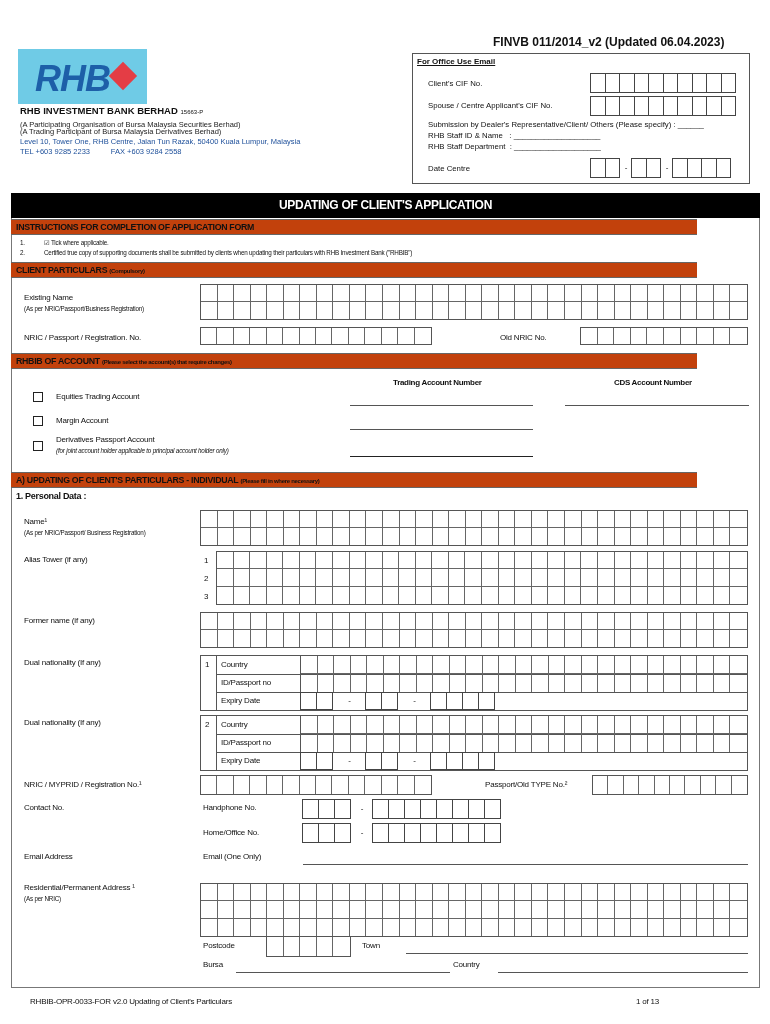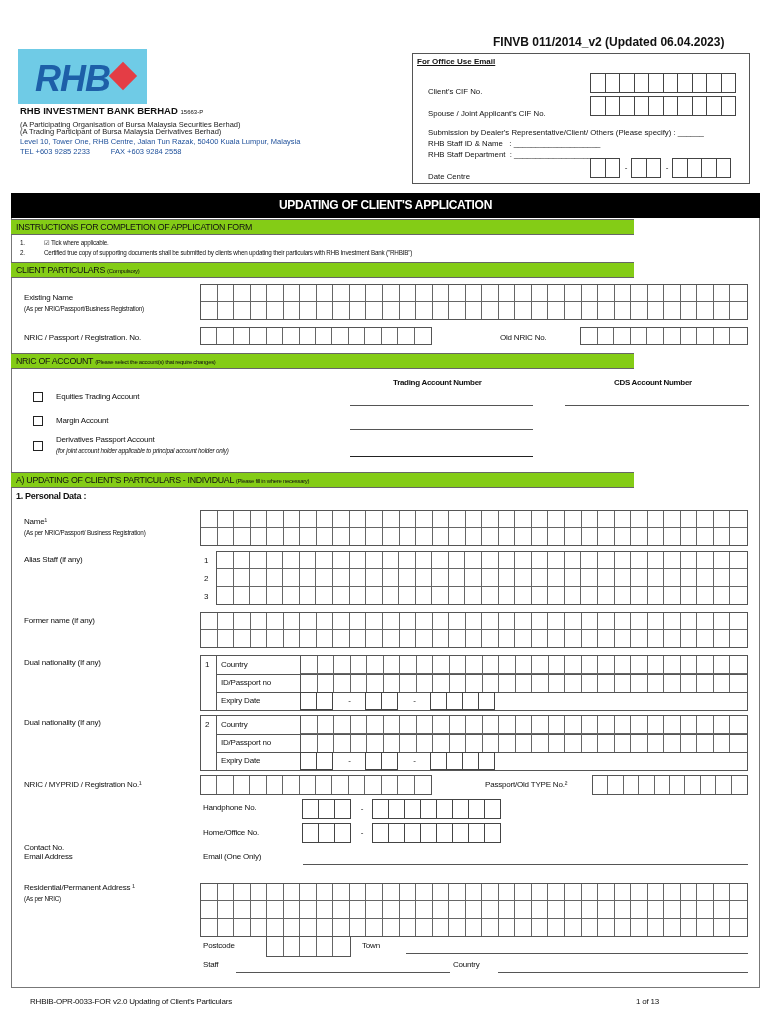--- a/index.html
+++ b/index.html
@@ -9,28 +9,28 @@
   .logo { left: 18px; top: 49px; width: 129px; height: 55px; background: #6fcbe6; }
   .logo-text { left: 35px; top: 58px; font-family: "Liberation Sans", sans-serif; font-weight: bold; font-style: italic; font-size: 36px; color: #1d5fa8; letter-spacing: -1px; }
   .logo-diamond { left: 113px; top: 66px; width: 20px; height: 20px; background: #e43d45; transform: rotate(45deg); }
   .bank-name { left: 20px; top: 105px; font-size: 9.5px; font-weight: bold; }
   .bank-name small { font-size: 6px; font-weight: normal; }
   .bank-line { left: 20px; font-size: 7.5px; color: #222; }
   .bank-line.blue { color: #1d4f9a; }
   .form-code { left: 493px; top: 35px; font-size: 12px; font-weight: bold; }
   .office-box { left: 412px; top: 53px; width: 338px; height: 131px; border: 1px solid #555; }
   .office-title { left: 4px; top: 3px; font-size: 8px; font-weight: bold; text-decoration: underline; }
-  .office-label { font-size: 7.8px; left: 15px; margin-top: 8px; }
+  .office-label { font-size: 7.8px; left: 15px; }
   .cellrow { display: flex; position: absolute; }
   .cell { width: 15.5px; height: 20px; border: 1px solid #444; margin-left: -1px; background: #fff; }
   .dash { width: 12px; text-align: center; font-size: 8px; line-height: 20px; }
   
   .frame { left: 11px; top: 193px; width: 749px; height: 795px; border: 1.5px solid #777; }
   .title-bar { left: 11px; top: 193px; width: 749px; height: 25px; background: #000; color: #fff; font-weight: bold; font-size: 12px; text-align: center; line-height: 25px; letter-spacing: -0.3px; }
-  .grey-bar { left: 11px; width: 623px; height: 16px; background: #84cc16; border-top: 1px solid #666; border-bottom: 1px solid #666; font-weight: normal; font-size: 8.8px; line-height: 15px; padding-left: 5px; letter-spacing: -0.3px; }
+  .grey-bar { left: 11px; width: 686px; height: 16px; background: #c2410c; border-top: 1px solid #666; border-bottom: 1px solid #666; font-weight: bold; font-size: 8.8px; line-height: 15px; padding-left: 5px; letter-spacing: -0.3px; }
   .grey-bar small { font-size: 6px; }
   .txt { font-size: 8px; letter-spacing: -0.2px; }
   .sub { font-size: 6.3px; letter-spacing: -0.2px; }
   .hd { font-size: 8px; font-weight: bold; letter-spacing: -0.3px; }
   .checkbox { width: 10px; height: 10px; border: 1.4px solid #222; background: #fff; }
   .uline { border-bottom: 1px solid #555; height: 1px; }
   .grid { position: absolute; display: grid; border: 1px solid #555; }
   .grid > div { border-right: 1px solid #666; border-bottom: 1px solid #666; }
   .footer { font-size: 8px; letter-spacing: -0.2px; }
 </style>
@@ -56,21 +56,21 @@
       <div class="cell"></div>
       <div class="cell"></div>
       <div class="cell"></div>
       <div class="cell"></div>
       <div class="cell"></div>
       <div class="cell"></div>
       <div class="cell"></div>
       <div class="cell"></div>
       <div class="cell"></div>
   </div>
-  <div class="abs office-label" style="top:47px">Spouse / Joint Applicant's CIF No.</div>
+  <div class="abs office-label" style="top:47px">Spouse / Centre Applicant's CIF No.</div>
   <div class="cellrow" style="left:178px; top:42px;">
     <div class="cell"></div>
       <div class="cell"></div>
       <div class="cell"></div>
       <div class="cell"></div>
       <div class="cell"></div>
       <div class="cell"></div>
       <div class="cell"></div>
       <div class="cell"></div>
       <div class="cell"></div>
@@ -200,21 +200,21 @@
     <div style="border-bottom: none;"></div>
     <div style="border-bottom: none;"></div>
     <div style="border-bottom: none;"></div>
     <div style="border-bottom: none;"></div>
     <div style="border-bottom: none;"></div>
     <div style="border-bottom: none;"></div>
     <div style="border-bottom: none;"></div>
     <div style="border-right: none; border-bottom: none;"></div>
   </div>
 
-<div class="abs grey-bar" style="top:353px"><span>NRIC OF ACCOUNT</span> <small>(Please select the account(s) that require changes)</small></div>
+<div class="abs grey-bar" style="top:353px"><span>RHBIB OF ACCOUNT</span> <small>(Please select the account(s) that require changes)</small></div>
 
 <div class="abs hd" style="left:393px; top:378px">Trading Account Number</div>
 <div class="abs hd" style="left:614px; top:378px">CDS Account Number</div>
 
 <div class="abs checkbox" style="left:33px; top:392px"></div>
 <div class="abs txt" style="left:56px; top:392px">Equities Trading Account</div>
 <div class="abs uline" style="left:350px; top:405px; width:183px"></div>
 <div class="abs uline" style="left:565px; top:405px; width:184px"></div>
 
 <div class="abs checkbox" style="left:33px; top:416px"></div>
@@ -293,21 +293,21 @@
     <div style="border-bottom: none;"></div>
     <div style="border-bottom: none;"></div>
     <div style="border-bottom: none;"></div>
     <div style="border-bottom: none;"></div>
     <div style="border-bottom: none;"></div>
     <div style="border-bottom: none;"></div>
     <div style="border-bottom: none;"></div>
     <div style="border-right: none; border-bottom: none;"></div>
   </div>
 
-<div class="abs txt" style="left:24px; top:555px">Alias Staff (if any)</div>
+<div class="abs txt" style="left:24px; top:555px">Alias Tower (if any)</div>
 <div class="abs txt" style="left:204px; top:556px">1</div>
 <div class="abs txt" style="left:204px; top:574px">2</div>
 <div class="abs txt" style="left:204px; top:592px">3</div>
 <div class="grid" style="left:216px; top:551px; width:532px; height:54px; grid-template-columns:repeat(32,1fr); grid-template-rows:repeat(3,1fr);" id="g-alias">
     <div></div>
     <div></div>
     <div></div>
     <div></div>
     <div></div>
     <div></div>
@@ -657,21 +657,21 @@
     <div style="border-bottom: none;"></div>
     <div style="border-bottom: none;"></div>
     <div style="border-bottom: none;"></div>
     <div style="border-bottom: none;"></div>
     <div style="border-bottom: none;"></div>
     <div style="border-bottom: none;"></div>
     <div style="border-bottom: none;"></div>
     <div style="border-right: none; border-bottom: none;"></div>
   </div>
 
-<div class="abs txt" style="left:24px; top:843px">Contact No.</div>
+<div class="abs txt" style="left:24px; top:803px">Contact No.</div>
 <div class="abs txt" style="left:203px; top:803px">Handphone No.</div>
 <div class="cellrow" style="left:303px; top:799px">
   <div class="cell" style="width:17px"></div>
     <div class="cell" style="width:17px"></div>
     <div class="cell" style="width:17px"></div>
   <div class="dash" style="width:22px">-</div>
   <div class="cell" style="width:17px"></div>
     <div class="cell" style="width:17px"></div>
     <div class="cell" style="width:17px"></div>
     <div class="cell" style="width:17px"></div>
@@ -808,19 +808,19 @@
 <div class="grid" style="left:266px; top:937px; width:85px; height:20px; grid-template-columns:repeat(5,1fr); border-top:none;" id="g-post">
     <div style="border-bottom: none;"></div>
     <div style="border-bottom: none;"></div>
     <div style="border-bottom: none;"></div>
     <div style="border-bottom: none;"></div>
     <div style="border-right: none; border-bottom: none;"></div>
   </div>
 <div class="abs txt" style="left:362px; top:941px">Town</div>
 <div class="abs uline" style="left:406px; top:953px; width:342px"></div>
 
-<div class="abs txt" style="left:203px; top:960px">Staff</div>
+<div class="abs txt" style="left:203px; top:960px">Bursa</div>
 <div class="abs uline" style="left:236px; top:972px; width:214px"></div>
 <div class="abs txt" style="left:453px; top:960px">Country</div>
 <div class="abs uline" style="left:498px; top:972px; width:250px"></div>
 
 <div class="abs footer" style="left:30px; top:997px">RHBIB-OPR-0033-FOR v2.0 Updating of Client's Particulars</div>
 <div class="abs footer" style="left:636px; top:997px">1 of 13</div>
 
 </body></html>

